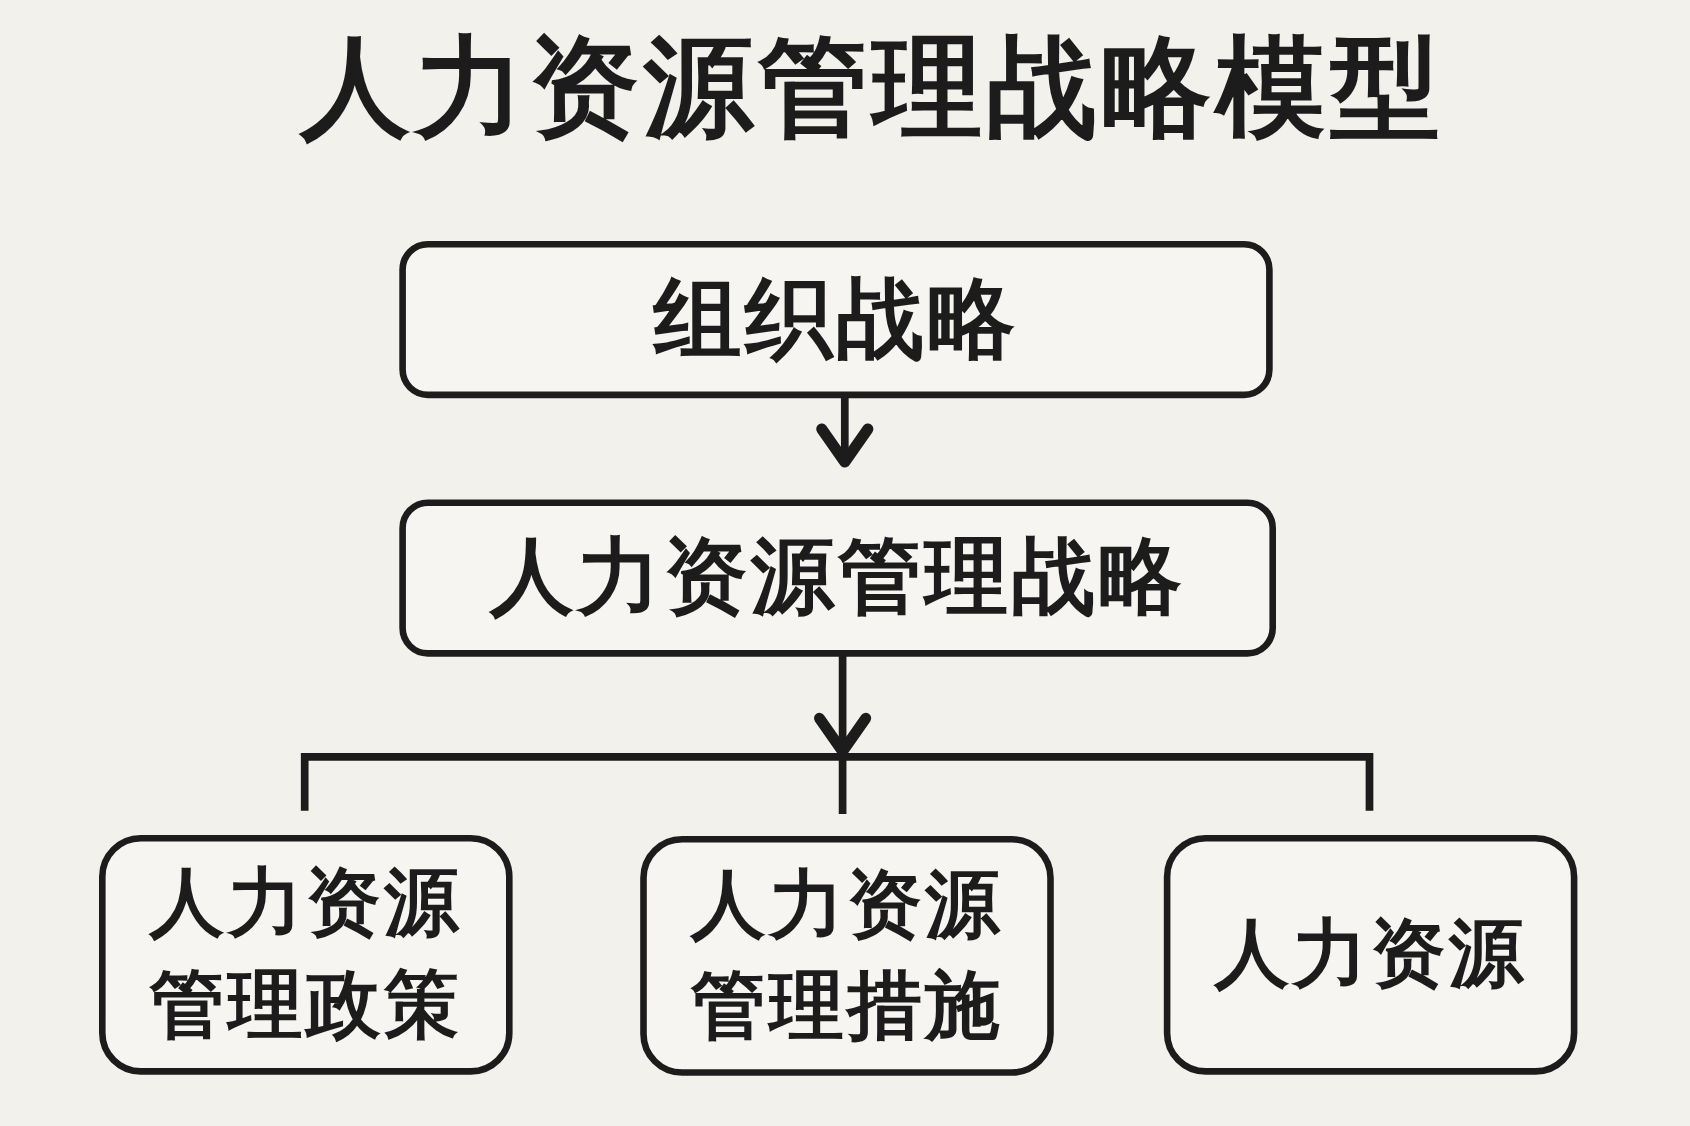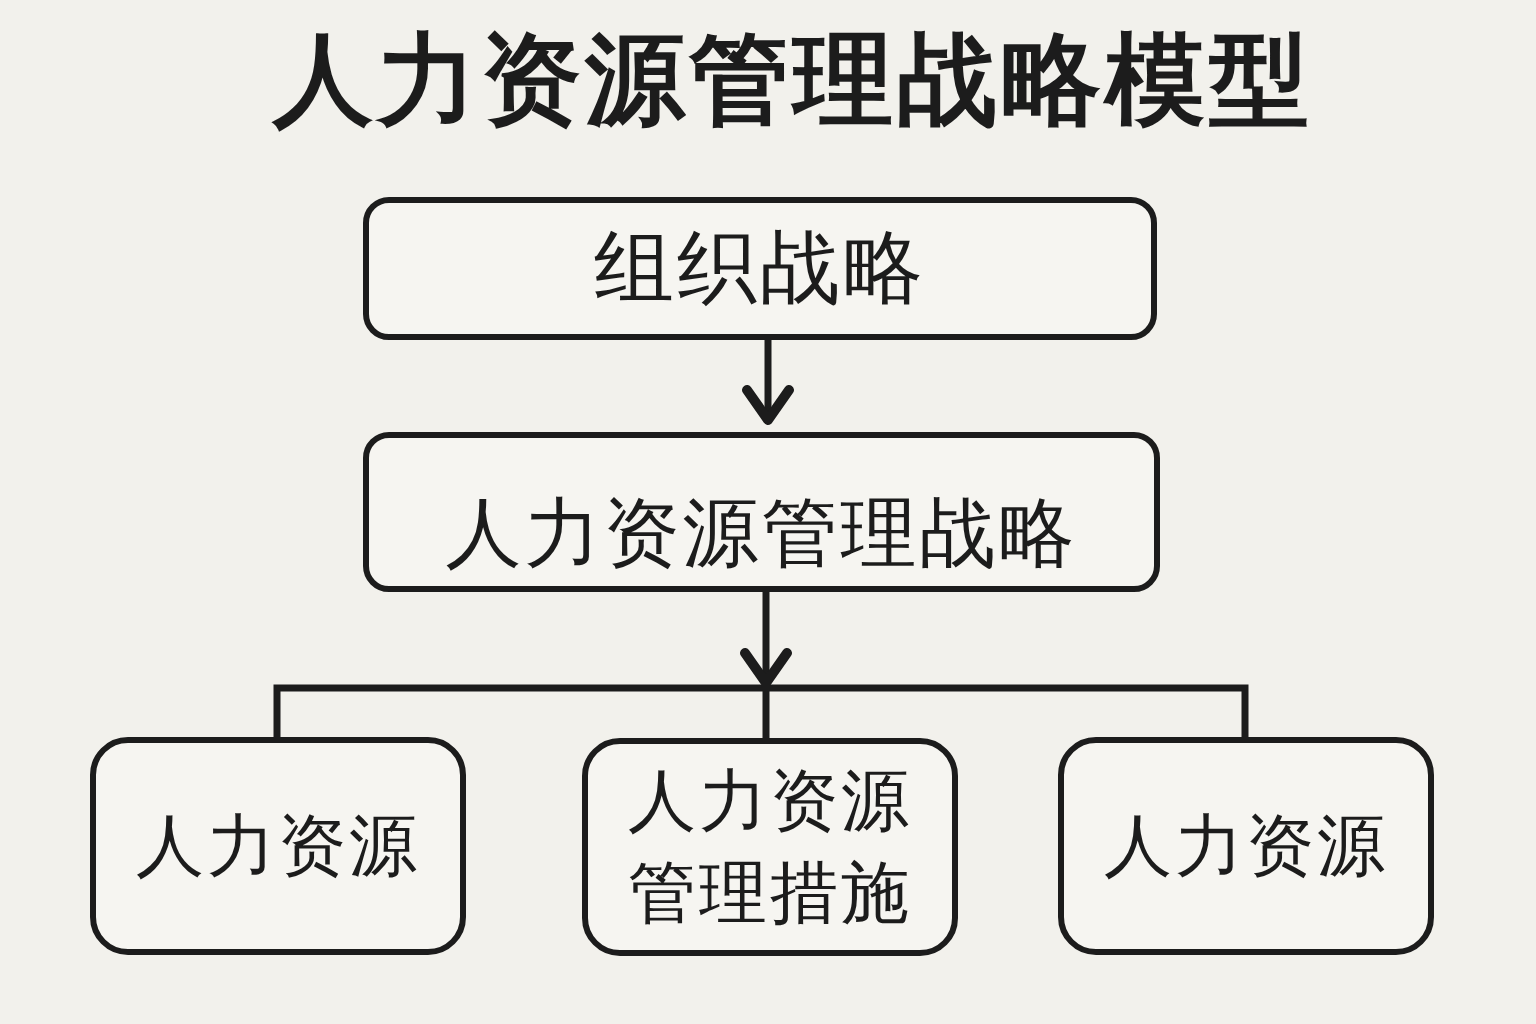--- a/index.html
+++ b/index.html
@@ -23,25 +23,26 @@
     padding-left:25px;
   }
   .connectors{position:absolute;top:0;left:0;width:1536px;height:1024px;}
   .box{
     position:absolute;
     background:var(--fill);
     border:6px solid var(--line);
     color:var(--line);
     display:flex;flex-direction:column;
     align-items:center;justify-content:center;
-    font-weight:400;letter-spacing:3px;
+    font-weight:700;letter-spacing:3px;
     box-sizing:border-box;
+    margin-top:22px;
   }
   .box-top{left:363px;top:197px;width:794px;height:143px;border-radius:26px;font-size:80px;}
-  .box-middle{left:363px;top:432px;width:797px;height:160px;border-radius:26px;font-size:76px;justify-content:flex-end;}
+  .box-middle{left:363px;top:432px;width:797px;height:143px;border-radius:26px;font-size:76px;}
   .box-child{width:376px;height:218px;border-radius:38px;font-size:68px;line-height:1.35;justify-content:center;}
   .child-1{left:90px;top:737px;}
   .child-2{left:582px;top:738px;}
   .child-3{left:1058px;top:737px;}
 </style>
 </head>
 <body>
 
 <div class="canvas">
 
@@ -61,20 +62,21 @@
   <div class="box box-top">
     <span>组织战略</span>
   </div>
 
   <div class="box box-middle">
     <span>人力资源管理战略</span>
   </div>
 
   <div class="box box-child child-1">
     <span>人力资源</span>
+    <span>管理政策</span>
   </div>
 
   <div class="box box-child child-2">
     <span>人力资源</span>
     <span>管理措施</span>
   </div>
 
   <div class="box box-child child-3">
     <span>人力资源</span>
   </div>

